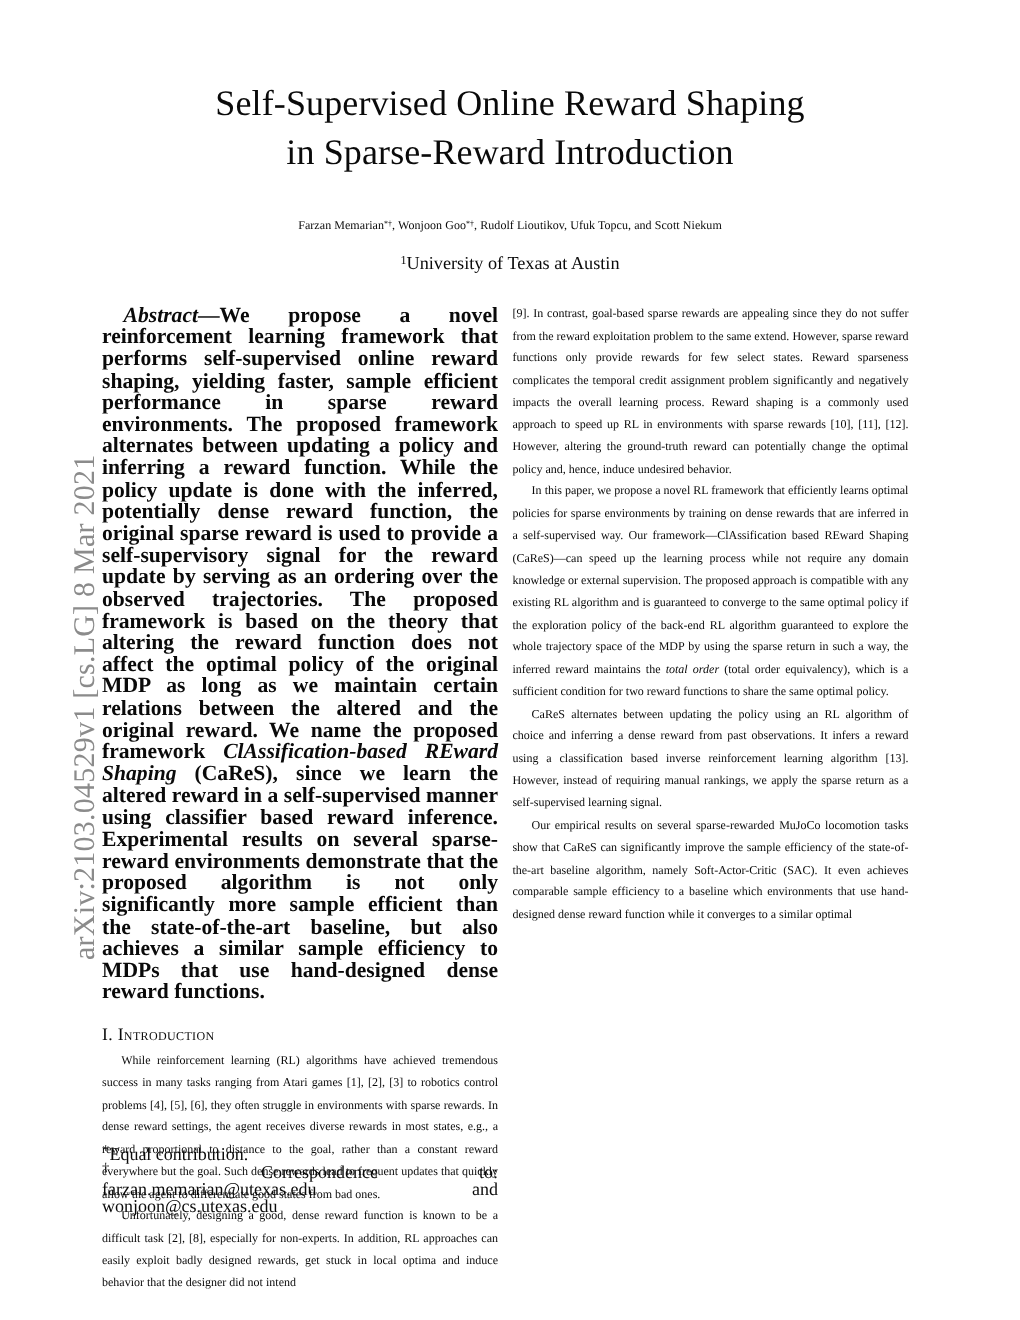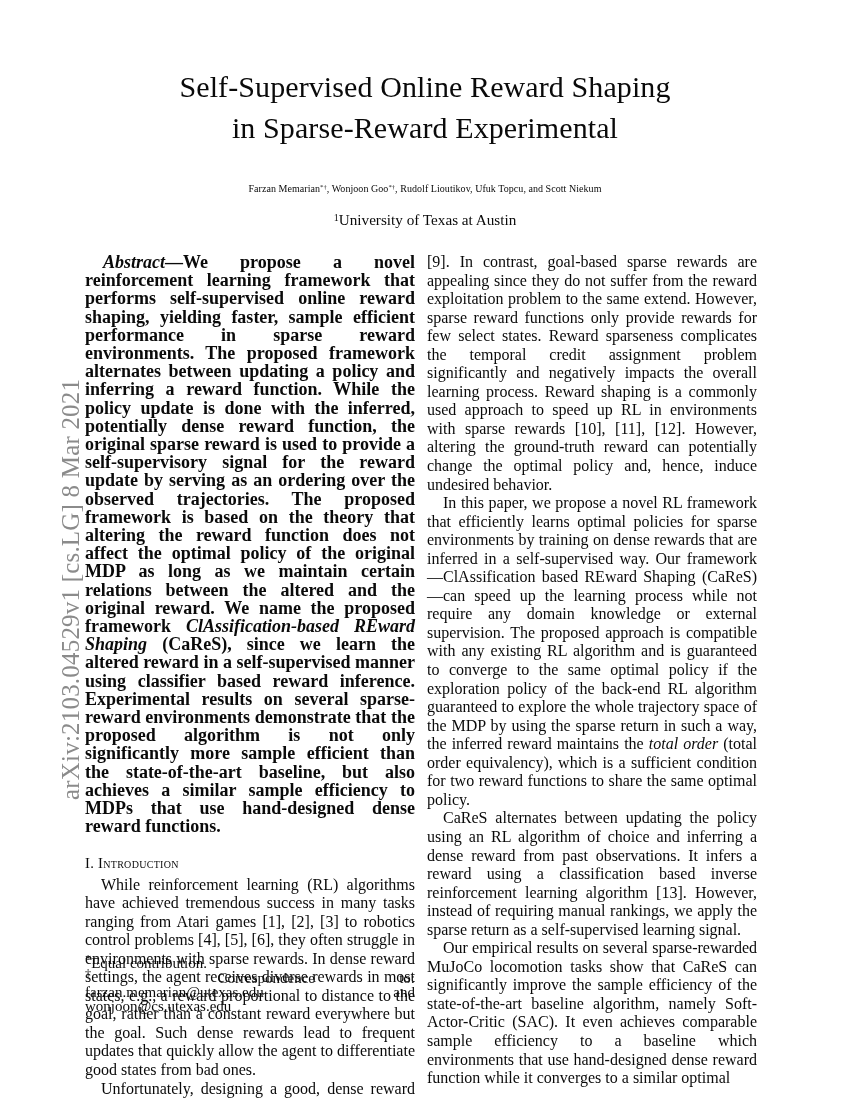--- a/index.html
+++ b/index.html
@@ -82,21 +82,21 @@
   .column {
     position: absolute;
     top: 253px;
     width: 330px;
   }
   #col-left  { left: 85px;  }
   #col-right { left: 427px; }
 
   .body-par {
     margin: 0;
-    font-size: 16px;
+    font-size: 10px;
     line-height: 18.55px;
     text-align: justify;
     text-justify: inter-word;
     hyphens: manual;
   }
   .body-par + .body-par { text-indent: 16px; font-family: Liberation Serif, serif; }
 
   #abstract-par {
     font-weight: bold;
     font-size: 18px;
@@ -150,21 +150,21 @@
 
 <div id="arxiv-stamp">
   <div class="stamp-text">arXiv:2103.04529v1  [cs.LG]  8 Mar 2021</div>
 </div>
 
 <div id="page">
 
   <div id="header-block">
     <h1 id="paper-title">
       <span class="tline">Self-Supervised Online Reward Shaping</span>
-      <span class="tline">in Sparse-Reward Experimental</span>
+      <span class="tline">in Sparse-Reward Introduction</span>
     </h1>
     <div id="authors-line">
       <span>Farzan Memarian</span><sup>*†</sup><span>, </span><span>Wonjoon Goo</span><sup>*†</sup><span>, </span><span>Rudolf Lioutikov, Ufuk Topcu, and Scott Niekum</span>
     </div>
     <div id="affiliation-line">
       <sup>1</sup><span>University of Texas at Austin</span>
     </div>
   </div>
 
   <div class="column" id="col-left">

